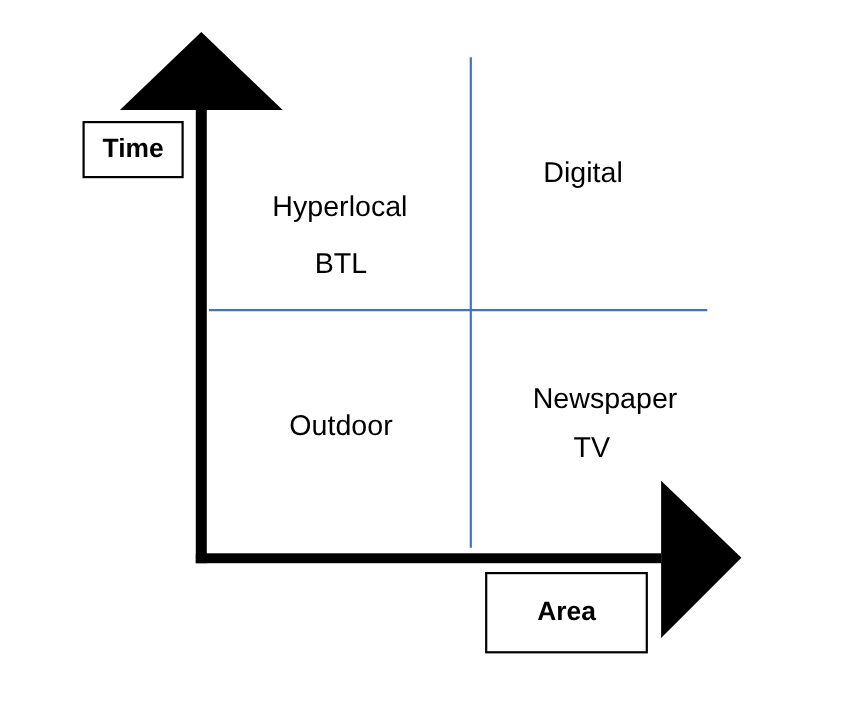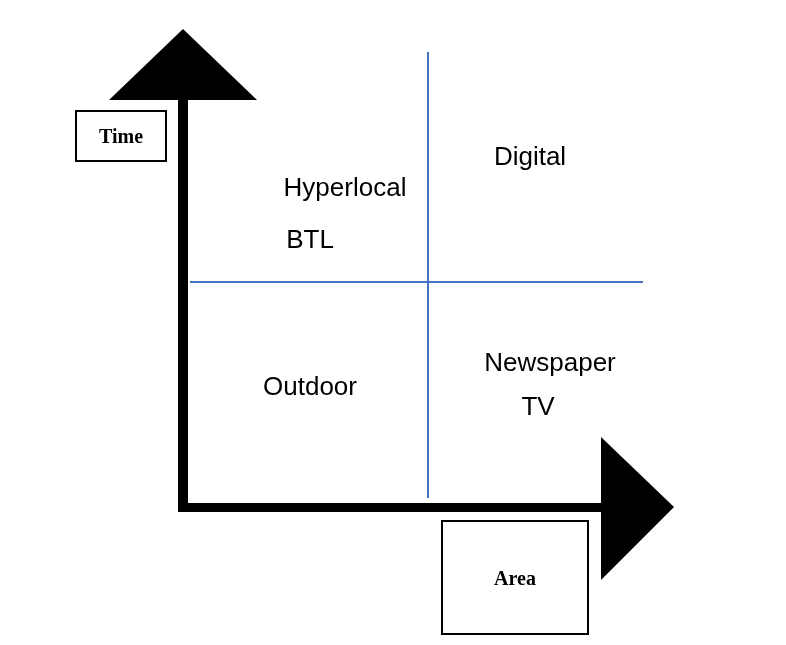--- a/index.html
+++ b/index.html
@@ -34,40 +34,39 @@
   }
   .axis-box {
     position: absolute;
     background: #ffffff;
     border: 2px solid #000000;
     display: flex;
     flex-direction: column;
     align-items: center;
     justify-content: center;
     font-weight: bold;
-    font-size: 20px;
+    font-size: 24px;
     color: #000000;
     box-sizing: border-box;
-    font-family: Liberation Serif, serif;
   }
   .axis-box .line {
     line-height: 38px;
     white-space: nowrap;
   }
   .time-box {
     left: 75px;
     top: 110px;
     width: 92px;
     height: 52px;
   }
   .area-box {
     left: 441px;
     top: 520px;
     width: 148px;
-    height: 115px;
+    height: 74px;
   }
 </style>
 </head>
 <body>
 
 <div class="canvas">
 
   <svg class="axes-svg" viewBox="0 0 786 645" xmlns="http://www.w3.org/2000/svg">
 
     <line x1="428" y1="52" x2="428" y2="498" stroke="#4472c4" stroke-width="2"></line>
@@ -81,21 +80,21 @@
   </svg>
 
   <div class="axis-box time-box">
     <span class="line">Time</span>
   </div>
 
   <div class="axis-box area-box">
     <span class="line">Area</span>
   </div>
 
-  <div class="qlabel" style="left:309px; top:187px;margin-left:36px;">Hyperlocal</div>
+  <div class="qlabel" style="left:309px; top:187px;">Hyperlocal</div>
   <div class="qlabel" style="left:310px; top:239px;">BTL</div>
 
   <div class="qlabel" style="left:530px; top:156px;">Digital</div>
 
   <div class="qlabel" style="left:310px; top:386px;text-align:center;">Outdoor</div>
 
   <div class="qlabel" style="left:550px; top:362px;">Newspaper</div>
   <div class="qlabel" style="left:538px; top:406px;">TV</div>
 
 </div>

